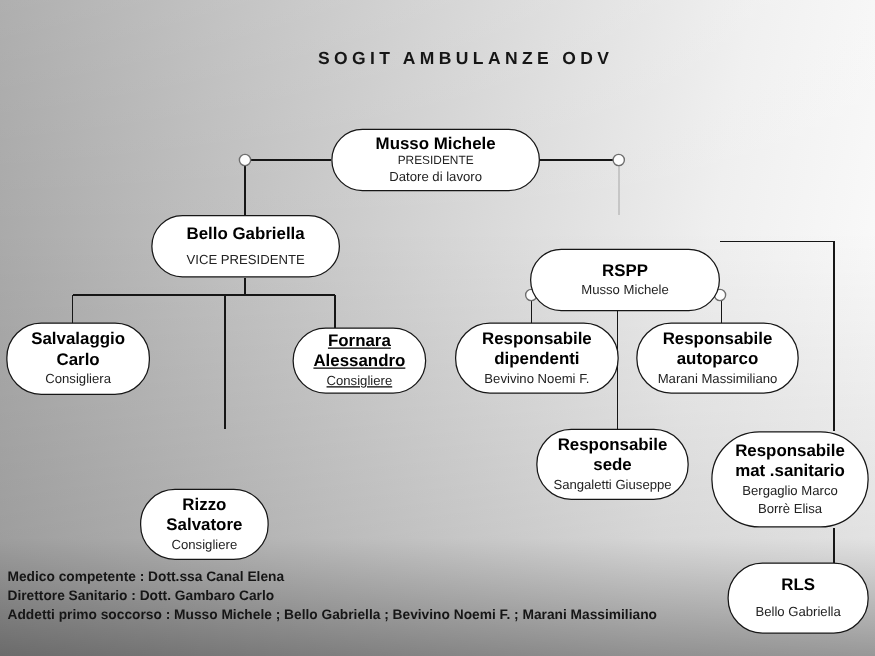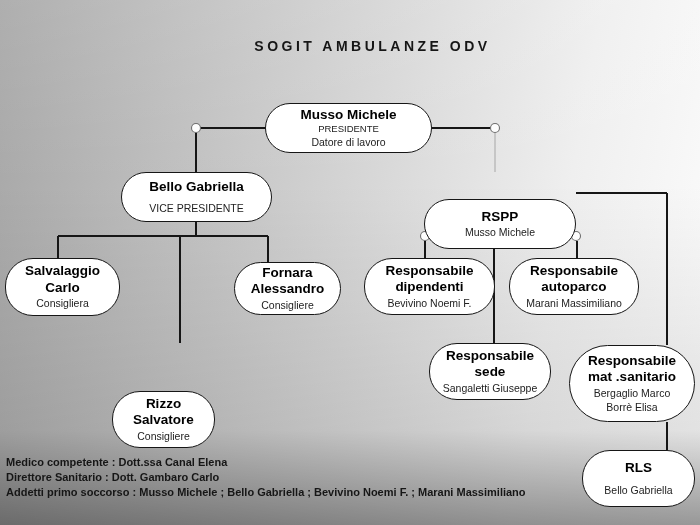--- a/index.html
+++ b/index.html
@@ -132,21 +132,21 @@
     <div class="nm">RSPP</div>
     <div class="sb">Musso Michele</div>
   </div>
 
   <div class="node" style="left:5px; top:258px; width:115px; height:58px;">
     <div class="nm">Salvalaggio</div>
     <div class="nm">Carlo</div>
     <div class="sb">Consigliera</div>
   </div>
 
-  <div class="node" style="left:234px; top:262px; width:107px; height:53px;">
+  <div class="node" style="left:234px; top:262px; width:107px; height:53px;text-decoration:underline;">
     <div class="nm">Fornara</div>
     <div class="nm">Alessandro</div>
     <div class="sb">Consigliere</div>
   </div>
 
   <div class="node" style="left:112px; top:343px; width:103px; height:57px;margin-top:48px;">
     <div class="nm">Rizzo</div>
     <div class="nm">Salvatore</div>
     <div class="sb">Consigliere</div>
   </div>

